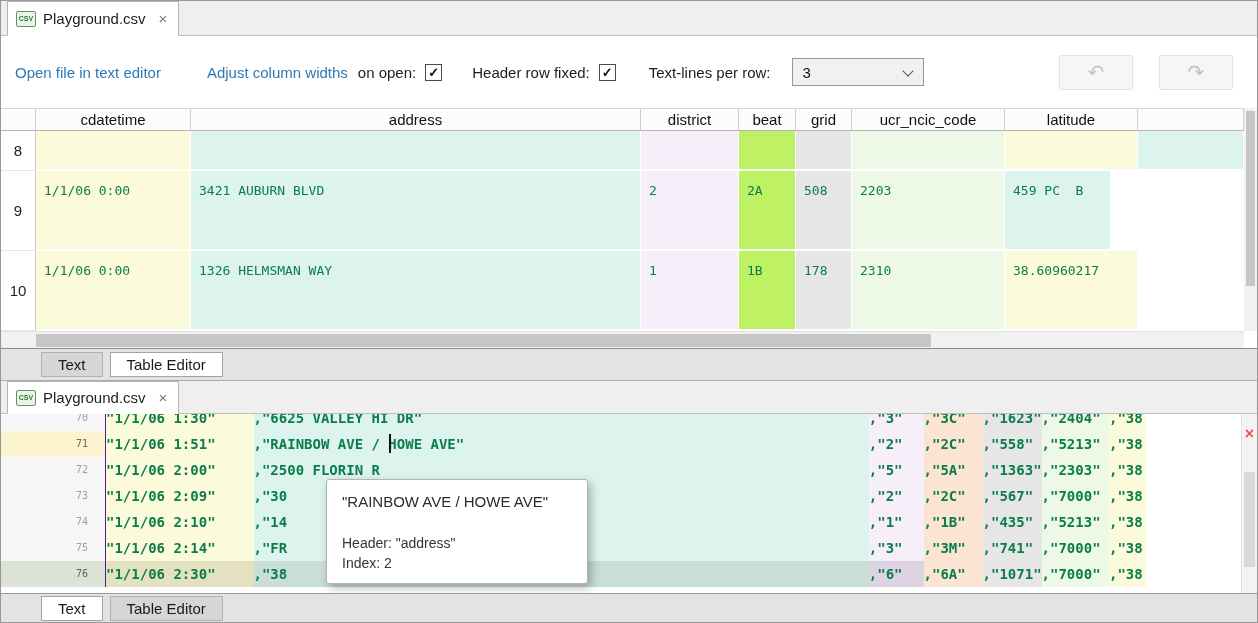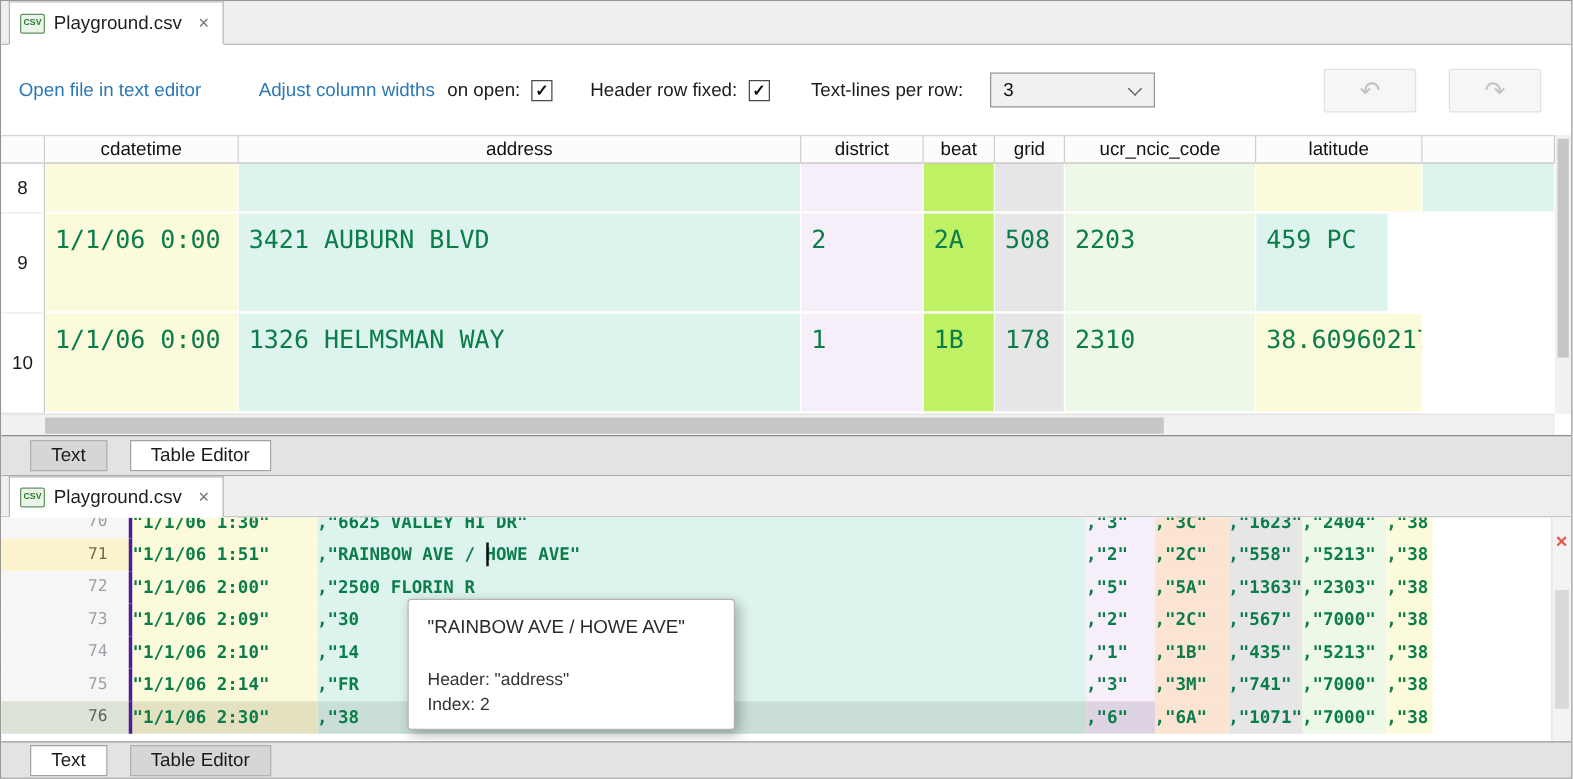--- a/index.html
+++ b/index.html
@@ -23,43 +23,43 @@
   .combo .chev { position:absolute; right:11px; top:8px; width:8px; height:8px; border-right:1.6px solid #555; border-bottom:1.6px solid #555; transform:rotate(45deg); }
   .tool-btn { width:74px; height:35px; background:#f6f6f6; border:1px solid #e1e1e1; border-radius:2px; color:#c3c3c3; font-size:20px; display:flex; align-items:center; justify-content:center; flex:none; }
 
   
   .thead { position:absolute; top:107px; left:0; width:1243px; height:23px; display:flex; background:#fcfcfc; border-top:1px solid #d6d6d6; border-bottom:1px solid #b5b5b5; font-size:15px; color:#111; }
   .th { display:flex; align-items:center; justify-content:center; border-right:1px solid #cfcfcf; overflow:hidden; }
   .rownum-h { width:35px; border-right:1px solid #cfcfcf; flex:none; }
   .trows { position:absolute; top:130px; left:0; }
   .trow { display:flex; }
   .rownum { width:35px; background:#fff; border-right:1px solid #cccccc; border-bottom:1px solid #e8e8e8; display:flex; align-items:center; justify-content:center; font-size:15px; color:#1d1d1d; flex:none; }
-  .td { font-family:"DejaVu Sans Mono", monospace; font-size:20px; line-height:22px; color:#0b7d4b; padding:9px 0 0 8px; border-right:1px solid #fff; border-bottom:2px solid #fff; white-space:pre; overflow:hidden; flex:none; }
+  .td { font-family:"DejaVu Sans Mono", monospace; font-size:13px; line-height:22px; color:#0b7d4b; padding:9px 0 0 8px; border-right:1px solid #fff; border-bottom:2px solid #fff; white-space:pre; overflow:hidden; flex:none; }
   .h40 { height:40px; } .h80 { height:80px; }
   .w155{width:155px} .w450{width:450px} .w98{width:98px} .w57{width:57px} .w56{width:56px} .w153{width:153px} .w133{width:133px} .w106{width:106px}
   .bgA{background:#fbfadb} .bgB{background:#ddf3ee} .bgC{background:#f6eef9} .bgD{background:#bef264} .bgE{background:#e6e6e6} .bgF{background:#edf8e7}
 
   
   .hscroll { position:absolute; top:330px; left:0; width:1243px; height:17px; background:#f1f1f1; border-top:1px solid #e2e2e2; }
   .hscroll .thumb { position:absolute; left:35px; top:2px; width:895px; height:13px; background:#c6c6c6; }
   .vscroll-top { position:absolute; top:107px; right:0; width:13px; height:223px; background:#f1f1f1; }
   .vscroll-top .thumb { position:absolute; top:3px; left:2px; width:9px; height:175px; background:#c6c6c6; }
 
   
-  .view-tabs { position:absolute; left:0; right:0; background:#e3e3e3; display:flex; align-items:center; padding-left:23px; gap:18px; }
+  .view-tabs { position:absolute; left:0; right:0; background:#e3e3e3; display:flex; align-items:center; padding-left:40px; gap:7px; }
   .view-tabs.mid { top:347px; height:33px; border-top:1px solid #8b8b8b; border-bottom:1px solid #ababab; }
   .view-tabs.bot { top:592px; height:29px; border-top:1px solid #9a9a9a; }
   .vtab { height:25px; padding:0 16px; display:flex; align-items:center; font-size:15px; color:#1a1a1a; background:#d6d6d6; border:1px solid #b1b1b1; cursor:pointer; white-space:nowrap; }
   .vtab.active { background:#ffffff; border-color:#a3a3a3; }
 
   
   .editor { position:absolute; top:413px; left:0; right:0; height:179px; background:#fff; overflow:hidden; }
   .lines { margin-top:-9px; }
   .line { display:flex; height:26px; font-family:"DejaVu Sans Mono", monospace; font-size:14px; font-weight:bold; color:#0b7d4b; }
-  .gutter { width:105px; background:#f6f6f6; border-right:3px solid #4c1d95; color:#99a1a8; font-size:13px; font-weight:normal; text-align:right; padding-right:17px; line-height:26px; flex:none; }
+  .gutter { width:105px; background:#f6f6f6; border-right:1px solid #4c1d95; color:#99a1a8; font-size:10px; font-weight:normal; text-align:right; padding-right:17px; line-height:26px; flex:none; }
   .seg { display:inline-block; white-space:pre; line-height:26px; height:26px; overflow:hidden; flex:none; }
   .s-date { width:17.5ch; background:#fbfadb; }
   .s-addr { width:73ch;  background:#ddf3ee; }
   .s-dist { width:6.5ch; background:#f6eef9; }
   .s-beat { width:7ch;   background:#fbe5d2; }
   .s-grid { width:7ch;   background:#e6e6e6; }
   .s-ucr  { width:8ch;   background:#edf8e7; }
   .s-lat  { background:#fbfadb; padding-right:3px; }
   .line.cur .gutter { background:#faf3cd; color:#6b6b52; }
   .line.sel .gutter { background:#dde2d6; color:#59645a; }

